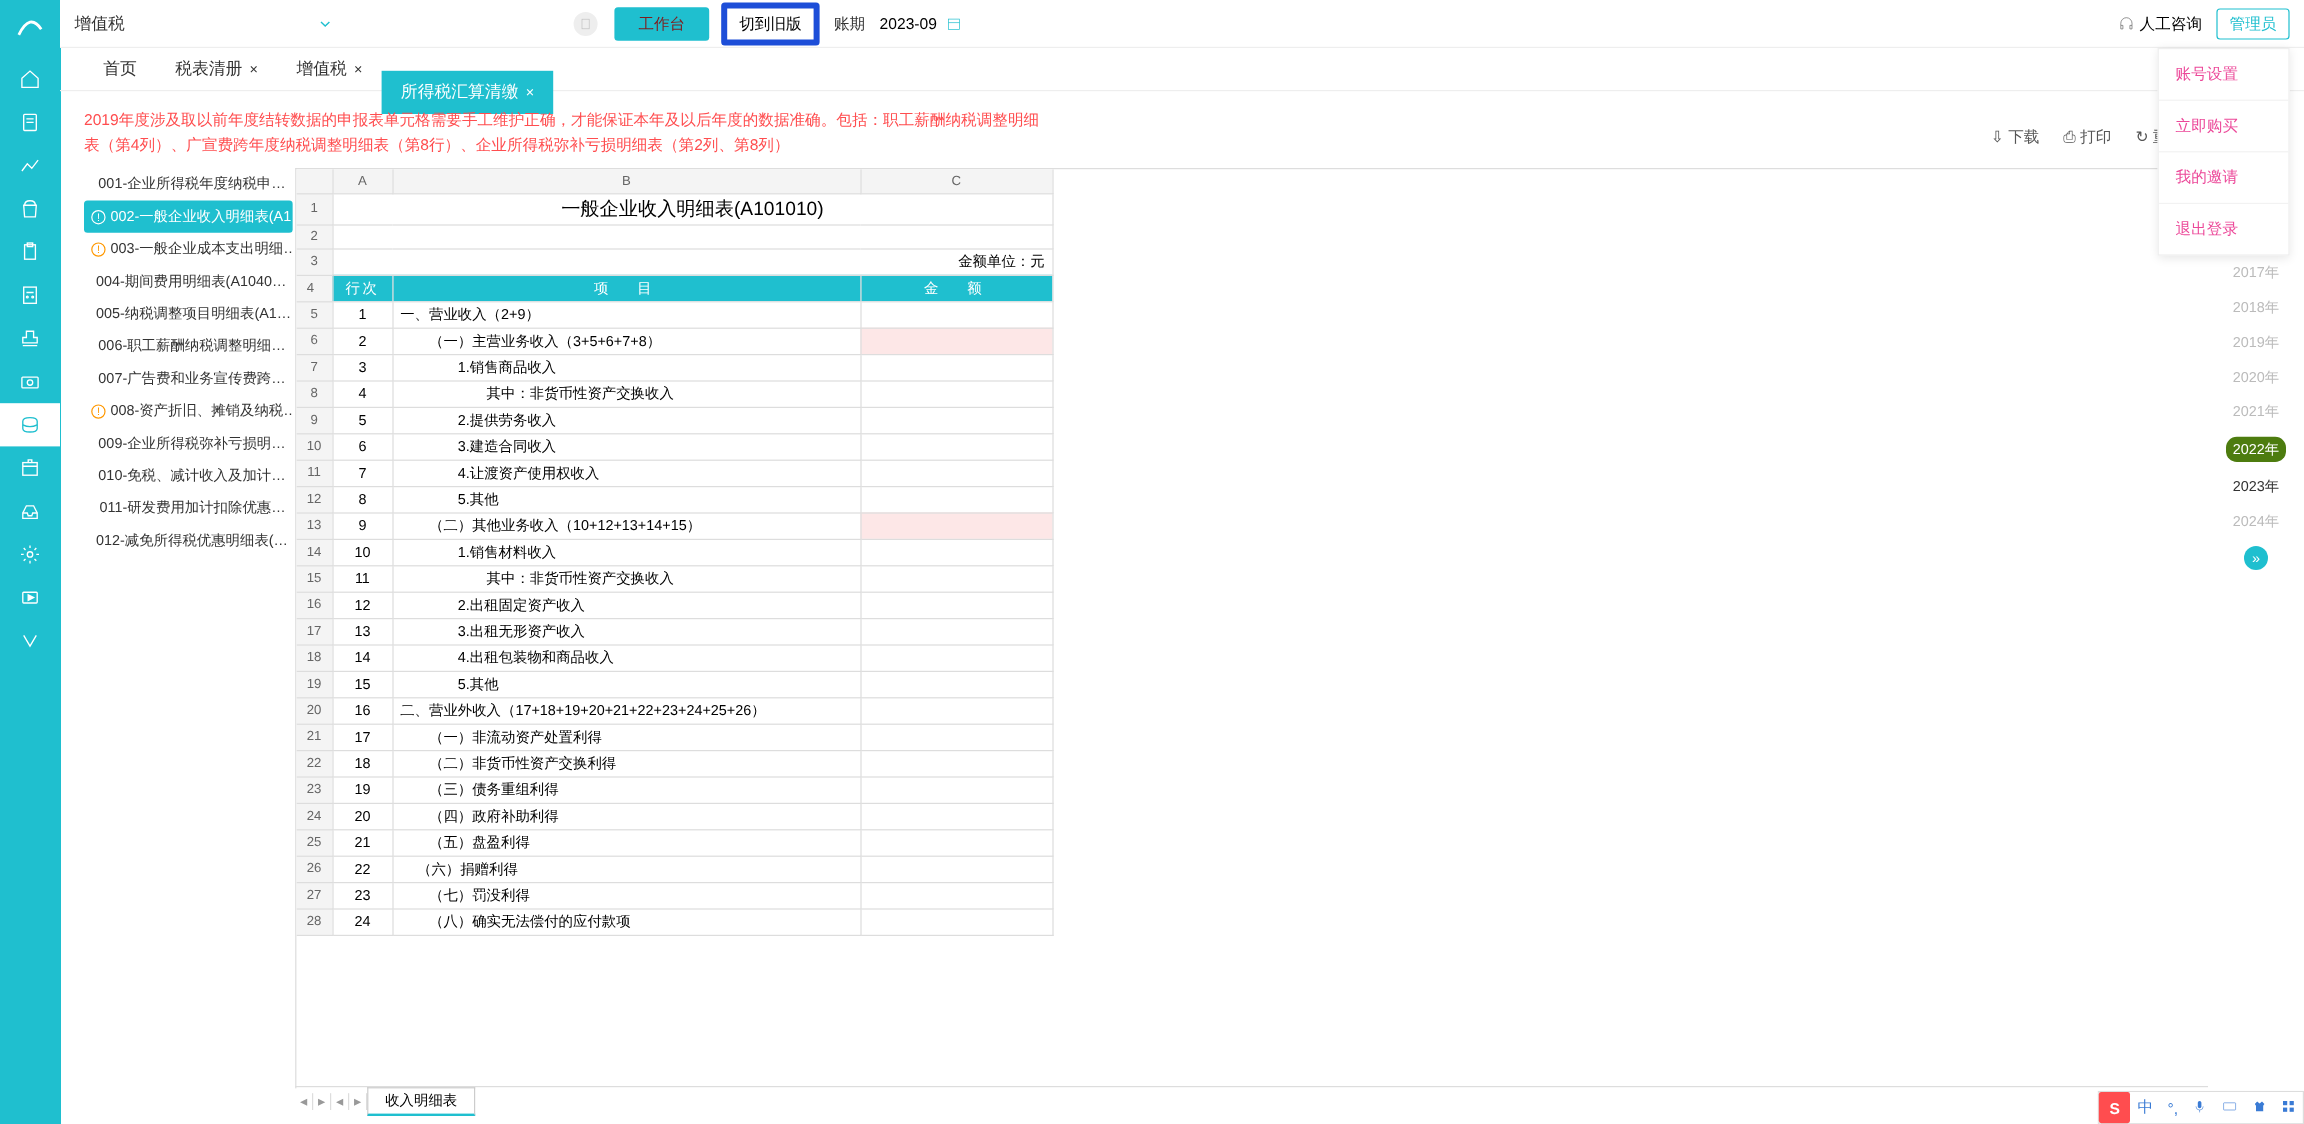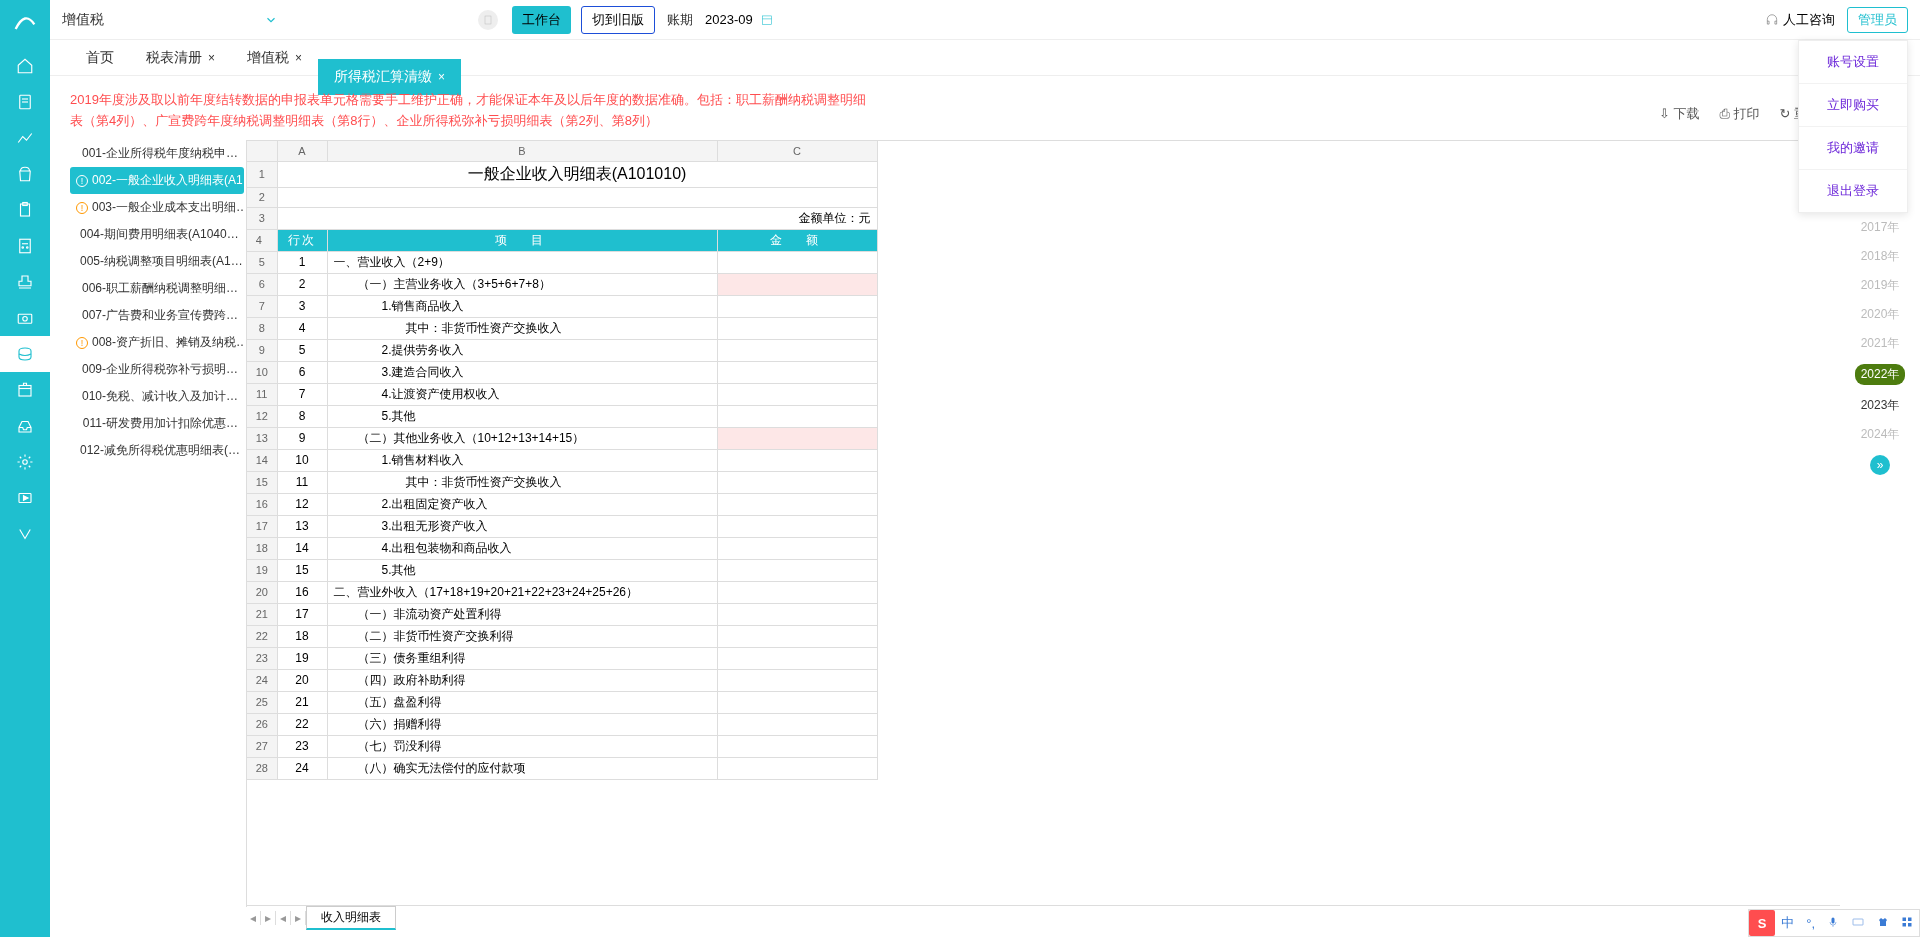--- a/index.html
+++ b/index.html
@@ -4,22 +4,22 @@
   <style>
     * { margin: 0; padding: 0; box-sizing: border-box; font-family: "Microsoft YaHei", Arial, sans-serif; }
     body { background: #fff; overflow: hidden; width: 1920px; height: 937px; }
     .sidebar { position: fixed; left: 0; top: 0; width: 50px; height: 100%; background: #1fbfcf; display: flex; flex-direction: column; align-items: center; padding-top: 8px; }
     .sidebar-logo { width: 28px; height: 28px; margin-bottom: 12px; }
     .sidebar-icon { width: 50px; height: 36px; display: flex; align-items: center; justify-content: center; color: #fff; cursor: pointer; }
     .sidebar-icon.active { background: #fff; color: #1fbfcf; }
     .sidebar-icon svg { width: 18px; height: 18px; }
     .topbar { position: fixed; left: 50px; top: 0; right: 0; height: 40px; background: #fff; display: flex; align-items: center; padding: 0 12px; border-bottom: 1px solid #eee; }
     .top-dropdown { font-size: 14px; color: #333; margin-right: 200px; cursor: pointer; display: flex; align-items: center; }
-    .btn-primary { background: #1fbfcf; color: #000000; border: none; padding: 5px 10px; border-radius: 3px; font-size: 13px; cursor: pointer; margin: 16px 6px; }
-    .btn-outline { background: #fff; border: 1px solid #1d4ed8; padding: 4px 10px; border-radius: 3px; font-size: 13px; cursor: pointer; margin: 0 4px; }
+    .btn-primary { background: #1fbfcf; color: #7f1d1d; border: none; padding: 5px 20px; border-radius: 3px; font-size: 13px; cursor: pointer; margin: 16px 6px; }
+    .btn-outline { background: #fff; border: 5px solid #1d4ed8; padding: 4px 10px; border-radius: 3px; font-size: 13px; cursor: pointer; margin: 0 4px; }
     .top-label { font-size: 13px; color: #333; margin: 0 8px; }
     .top-date { font-size: 13px; margin-left: 4px; cursor: pointer; }
     .topbar-right { margin-left: auto; display: flex; align-items: center; gap: 12px; font-size: 13px; }
     .admin-btn { border: 1px solid #1fbfcf; color: #1fbfcf; padding: 3px 10px; border-radius: 3px; cursor: pointer; }
     .tabsbar { position: fixed; left: 50px; top: 40px; right: 0; height: 36px; display: flex; align-items: center; border-bottom: 1px solid #eee; padding-left: 20px; }
     .tab { padding: 0 16px; height: 36px; display: flex; align-items: center; font-size: 14px; color: #333; cursor: pointer; gap: 6px;}
     .tab.active { background: #1fbfcf; color: #fff; margin-top: 39px; }
     .tab-close { font-size: 12px; cursor: pointer; }
     .notice { position: fixed; left: 70px; top: 90px; right: 20px; font-size: 13px; color: #ff4d4f; line-height: 1.6; width: 800px; }
     .toolrow { position: fixed; top: 105px; right: 100px; display: flex; gap: 20px; font-size: 13px; color: #555; }
@@ -47,21 +47,21 @@
     .sheet-tab-bar { position: fixed; left: 246px; right: 80px; bottom: 8px; height: 24px; display: flex; align-items: center; border-top: 1px solid #ddd; font-size: 12px;}
     .sheet-tab-nav { width: 60px; display: flex;  }
     .sheet-tab-nav span { width: 15px; text-align: center; border-right: 1px solid #ddd; color: #999; cursor: pointer;}
     .sheet-tab { border: 1px solid #ccc; padding: 2px 14px; border-bottom: 2px solid #1fbfcf; cursor: pointer; }
     .year-rail { position: fixed; right: 12px; top: 190px; width: 56px; display: flex; flex-direction: column; gap: 12px; align-items: center; font-size: 12px; }
     .year-item { color: #bbb; cursor: pointer; }
     .year-item.active { background: #4d7c0f; color: #fff; padding: 2px 6px; border-radius: 9px; }
     .year-item.cur { color: #333; }
     .year-more { width: 20px; height: 20px; background: #1fbfcf; color: #fff; border-radius: 50%; display: flex; align-items: center; justify-content: center; cursor: pointer; }
     .user-menu { position: fixed; right: 12px; top: 40px; width: 110px; background: #fff; border: 1px solid #eee; box-shadow: 0 2px 8px rgba(0,0,0,.1); z-index: 50; }
-    .user-menu div { padding: 12px 14px; font-size: 13px; color: #6d28d9; cursor: pointer; border-bottom: 1px solid #f2f2f2; text-align: center;}
+    .user-menu div { padding: 12px 14px; font-size: 13px; color: #ec4899; cursor: pointer; border-bottom: 1px solid #f2f2f2; text-align: left;}
     .user-menu div:last-child { border-bottom: none; }
     .ime-bar { position: fixed; right: 0; bottom: 0; background: #fff; border: 1px solid #ddd; display: flex; align-items: center; height: 28px; font-size: 13px; }
     .ime-s { background: #ff4d4f; color: #fff; width: 26px; height: 26px; display: flex; align-items: center; justify-content: center; font-weight: bold; border-radius: 2px;}
     .ime-item { padding: 0 6px; color: #3a7bd5; }
     .circle-icon { width: 20px; height: 20px; border-radius: 50%; background: #eee; display: inline-flex; align-items: center; justify-content: center; margin-right: 8px;}
     
   </style>
 </head>
 <body>
 
@@ -417,21 +417,21 @@
         </tr>
         <tr>
           <td class="rowhead">25</td>
           <td class="center">21</td>
           <td style="padding-left: 30px;">（五）盘盈利得</td>
           <td></td>
         </tr>
         <tr>
           <td class="rowhead">26</td>
           <td class="center">22</td>
-          <td style="padding-left: 30px;">（六）捐赠利得</td>
+          <td style="padding-left: 20px;">（六）捐赠利得</td>
           <td></td>
         </tr>
         <tr>
           <td class="rowhead">27</td>
           <td class="center">23</td>
           <td style="padding-left: 30px;">（七）罚没利得</td>
           <td></td>
         </tr>
         <tr>
           <td class="rowhead">28</td>

